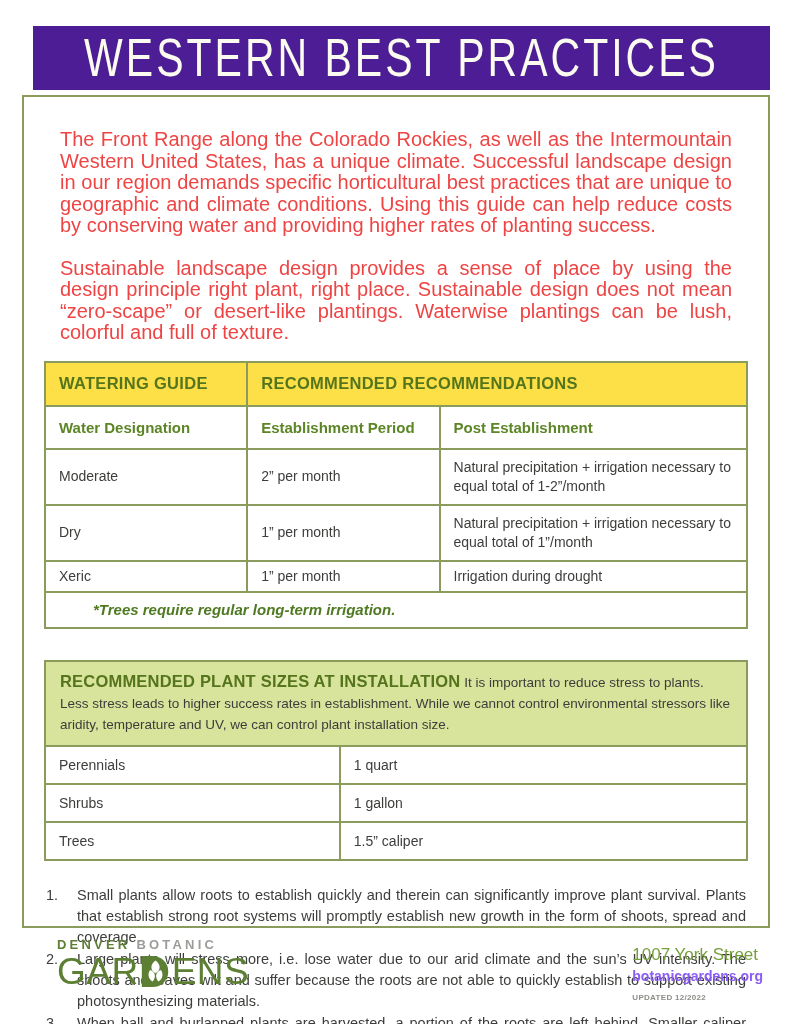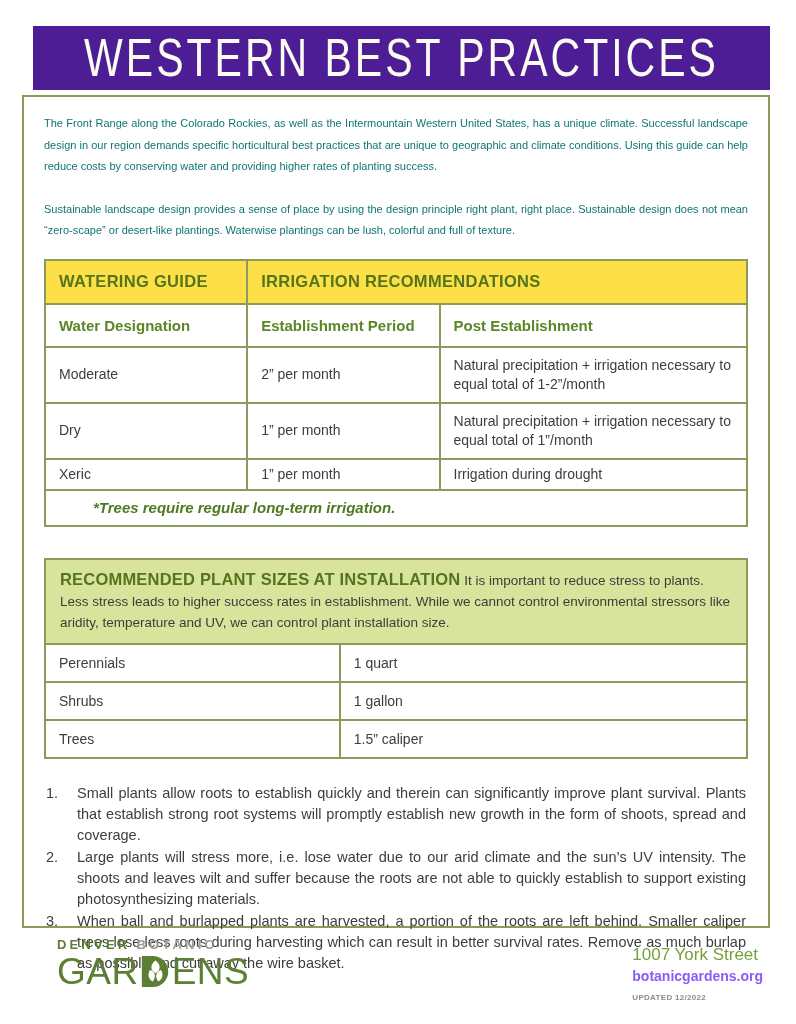--- a/index.html
+++ b/index.html
@@ -23,21 +23,21 @@
     font-size: 41px; letter-spacing: 3px; white-space: nowrap;
     transform: scaleY(1.3);
   }
   
   .content-box {
     position: absolute; left: 22px; top: 95px; width: 748px; height: 833px;
     border: 2px solid #8b9b5c;
     padding: 16px 20px 0 20px;
   }
   .intro {
-    margin: 0; color: #0f766e; font-size: 11px; line-height: 21.5px;
+    margin: 16px; color: #ef4444; font-size: 20px; line-height: 21.5px;
     text-align: justify;
   }
   .intro + .intro { margin-top: 21px; }
   
   table { border-collapse: collapse; width: 100%; table-layout: fixed; }
   td { border: 2px solid #8b9b5c; padding: 5px 13px; font-size: 14px; color: #3d3d3b; vertical-align: middle; }
   .watering-table { margin-top: 17px; }
   .watering-table col.c1 { width: 28.8%; }
   .watering-table col.c2 { width: 27.4%; }
   .watering-table col.c3 { width: 43.8%; }
@@ -93,21 +93,21 @@
 
     <table class="watering-table">
       <colgroup>
           <col class="c1">
           <col class="c2">
           <col class="c3">
         </colgroup>
       <tbody>
           <tr class="thead-row">
         <td>WATERING GUIDE</td>
-        <td colspan="2">IRRIGATION RECOMMENDATIONS</td>
+        <td colspan="2">RECOMMENDED RECOMMENDATIONS</td>
       </tr>
       <tr class="subhead-row">
         <td>Water Designation</td>
         <td>Establishment Period</td>
         <td>Post Establishment</td>
       </tr>
       <tr class="data-row">
         <td>Moderate</td>
         <td>2” per month</td>
         <td>Natural precipitation + irrigation necessary to equal total of 1-2”/month</td>

